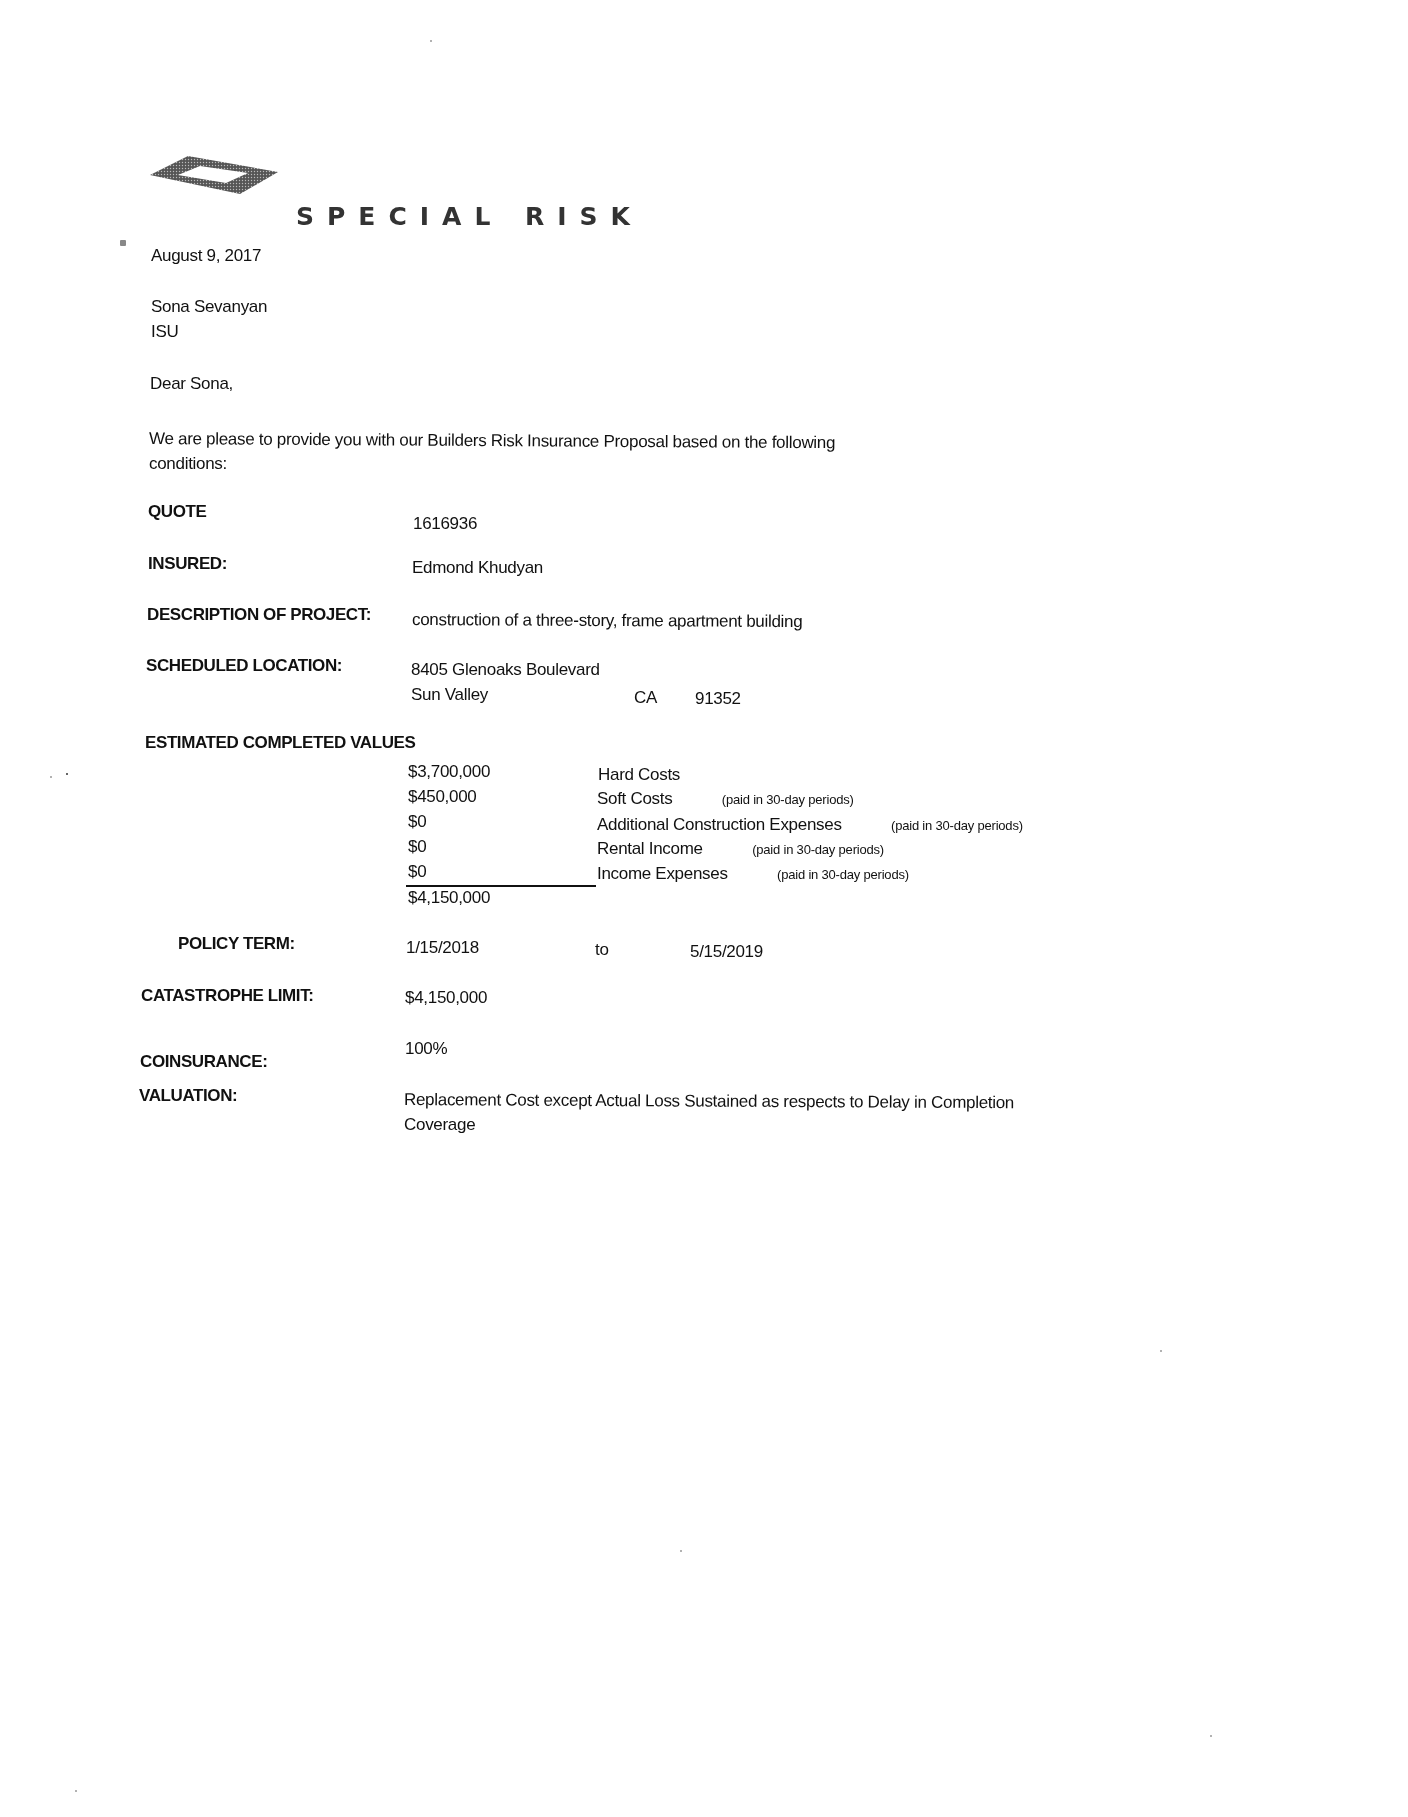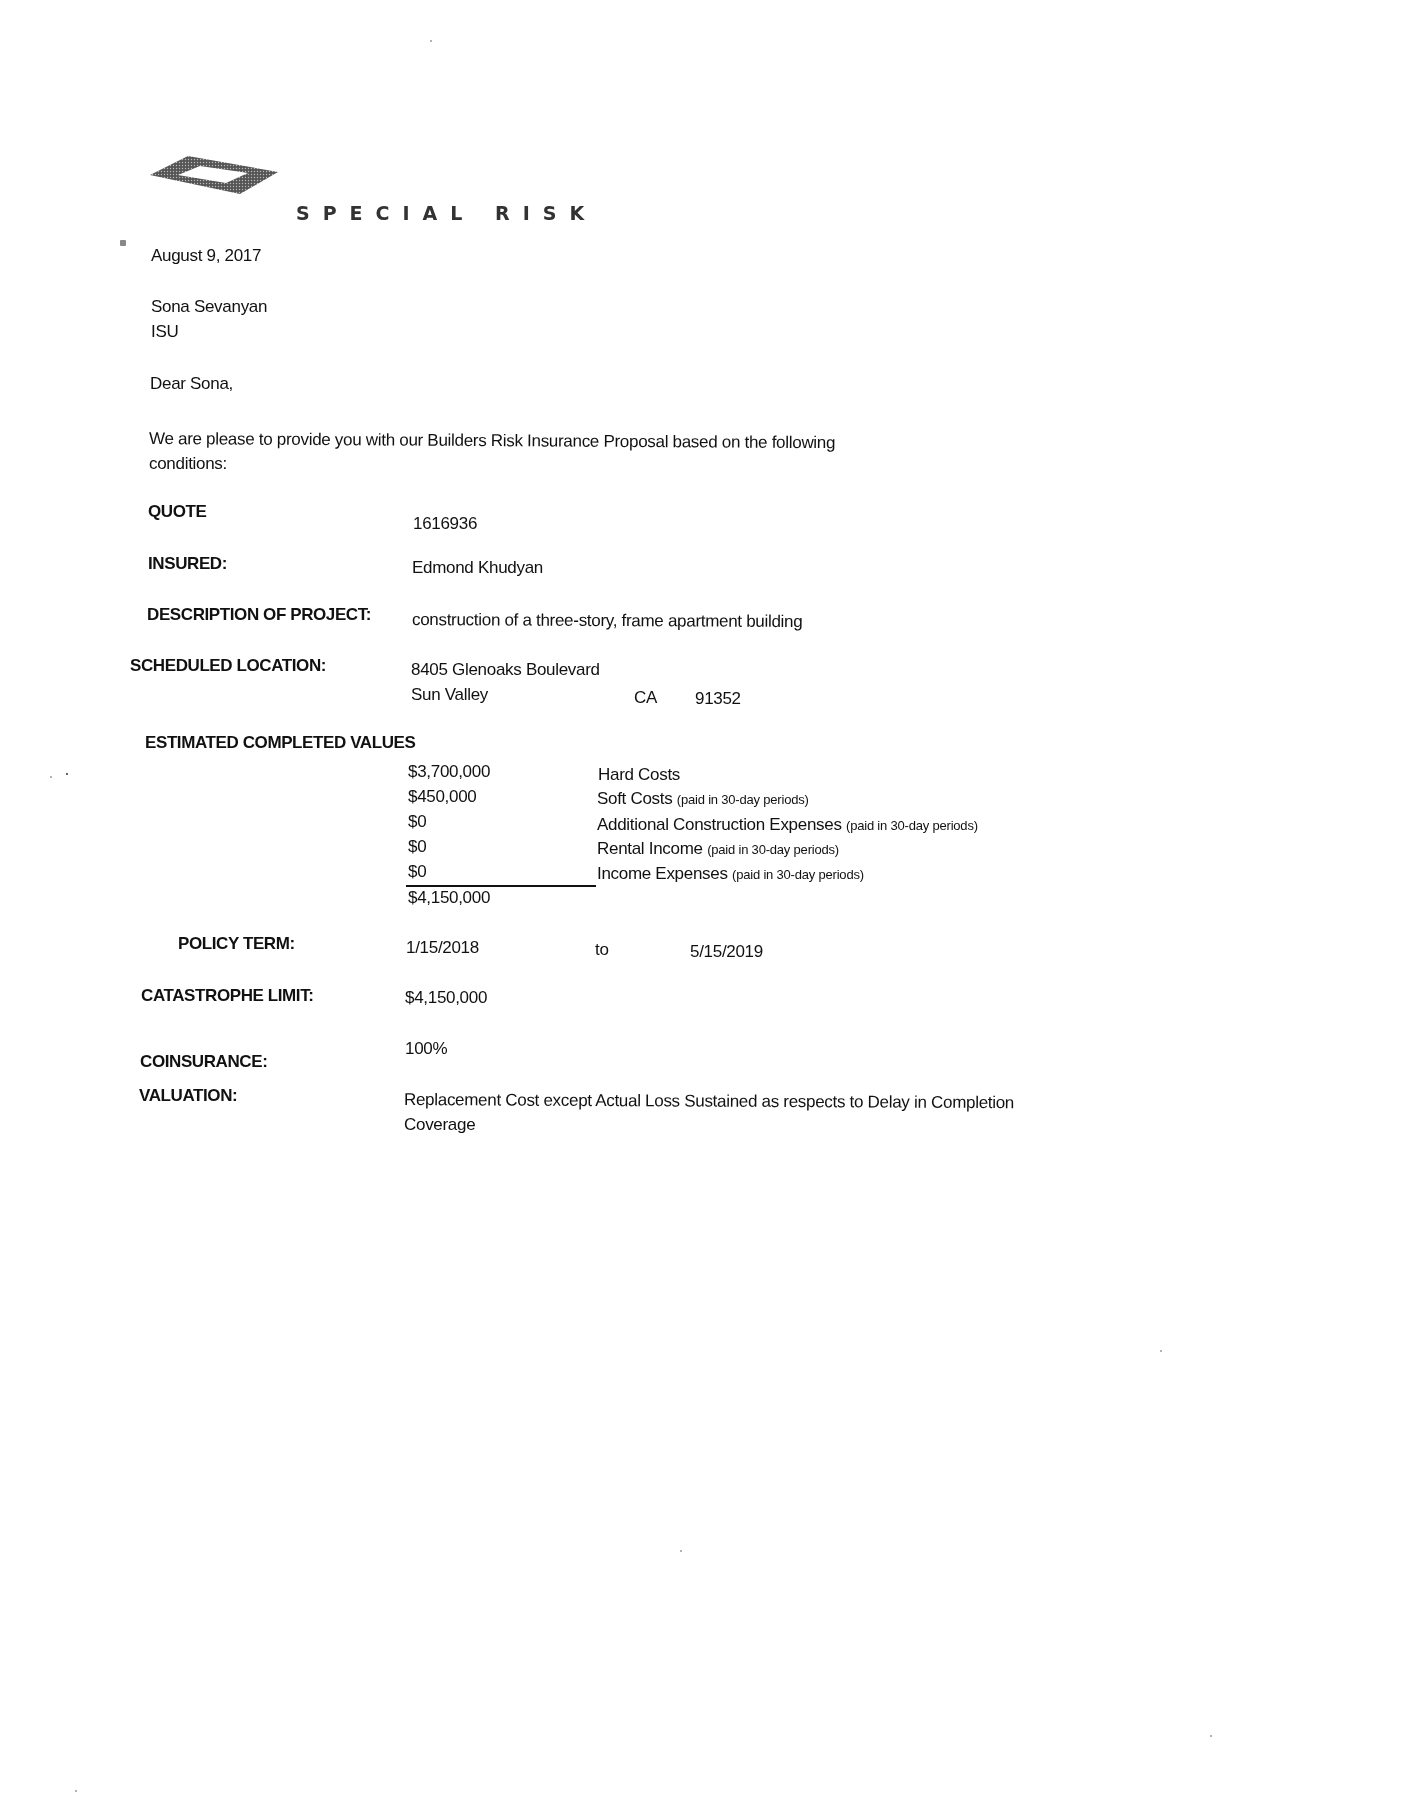--- a/index.html
+++ b/index.html
@@ -1,24 +1,24 @@
 <!DOCTYPE html>
 <html><head>
 <meta charset="utf-8">
 <style>
   html, body { margin:0; padding:0; background:#fff; }
   body { width:1408px; height:1817px; position:relative; overflow:hidden;
          font-family:"Liberation Sans", sans-serif; color:#111; }
   .abs { position:absolute; white-space:nowrap; }
   .t { font-size:17px; letter-spacing:-0.3px; }
   .lbl { font-size:17px; font-weight:bold; letter-spacing:-0.4px; }
-  .small { font-size:13px; letter-spacing:-0.2px; }
+  .small { font-size:13px; letter-spacing:-0.2px;margin-left:45px; }
   .logo-word { font-family:"Liberation Serif", serif; font-size:64px; font-weight:bold;
                letter-spacing:-2px; color:#1a1a1a; line-height:1; }
-  .logo-sub { font-family:"DejaVu Sans", sans-serif; font-size:19px; letter-spacing:13px;
+  .logo-sub { font-family:"DejaVu Sans", sans-serif; font-size:25px; letter-spacing:13px;
               color:#333; line-height:1; font-weight:bold; }
   .rule { position:absolute; height:2px; background:#111; }
   .speck { position:absolute; width:2px; height:2px; background:#999; border-radius:1px; }
 </style>
 </head>
 <body>
 
 <div class="abs" style="left:148px; top:138px; width:500px; height:90px;">
   <svg width="132" height="58" viewBox="0 0 132 58" style="position:absolute; left:0; top:8px;">
     <defs>
@@ -42,21 +42,21 @@
 
 <div class="abs lbl" style="left:148px; top:502px;">QUOTE</div>
 <div class="abs t" style="left:413px; top:514px;">1616936</div>
 
 <div class="abs lbl" style="left:148px; top:554px;">INSURED:</div>
 <div class="abs t" style="left:412px; top:558px;">Edmond Khudyan</div>
 
 <div class="abs lbl" style="left:147px; top:605px;">DESCRIPTION OF PROJECT:</div>
 <div class="abs t" style="left:412px; top:610px; transform:rotate(0.3deg); transform-origin:left;">construction of a three-story, frame apartment building</div>
 
-<div class="abs lbl" style="left:130px; top:656px;text-align:center;">SCHEDULED LOCATION:</div>
+<div class="abs lbl" style="left:146px; top:656px;text-align:center;">SCHEDULED LOCATION:</div>
 <div class="abs t" style="left:411px; top:660px;">8405 Glenoaks Boulevard</div>
 <div class="abs t" style="left:411px; top:685px;">Sun Valley</div>
 <div class="abs t" style="left:634px; top:688px;">CA</div>
 <div class="abs t" style="left:695px; top:689px;">91352</div>
 
 <div class="abs lbl" style="left:145px; top:733px;">ESTIMATED COMPLETED VALUES</div>
 
 <div>
   <div class="abs t" style="left:408px; top:762px;">$3,700,000</div>
   <div class="abs t" style="left:598px; top:765px;">

